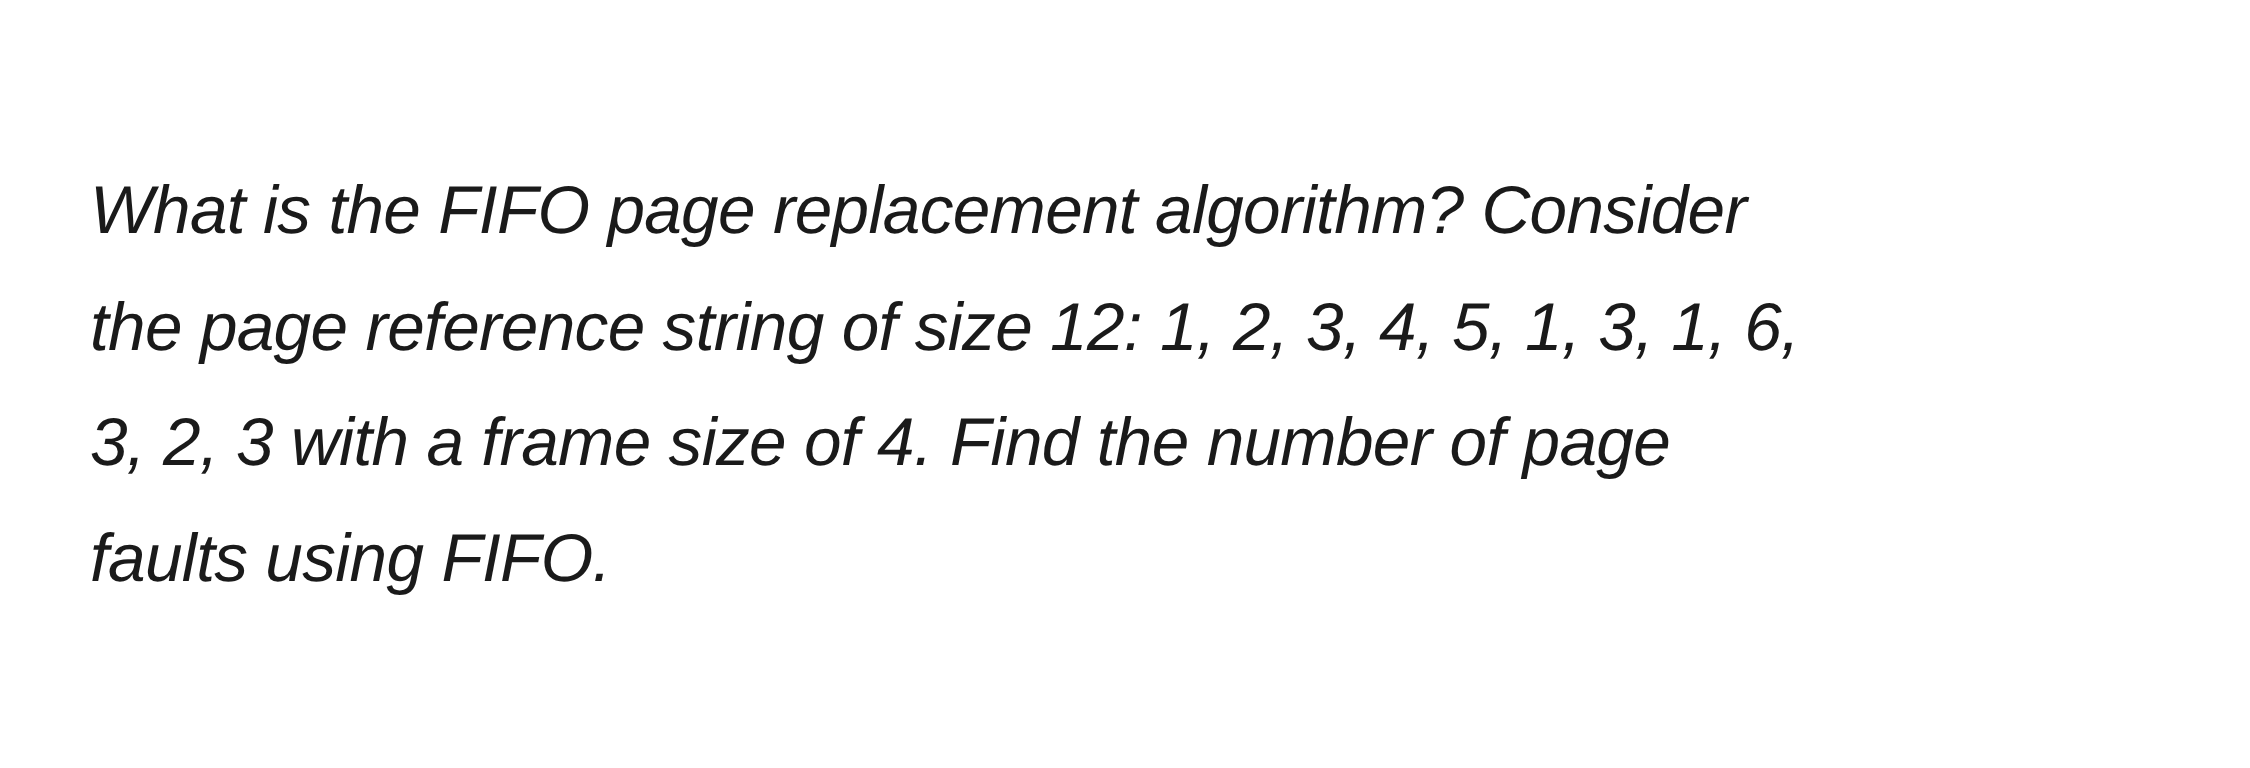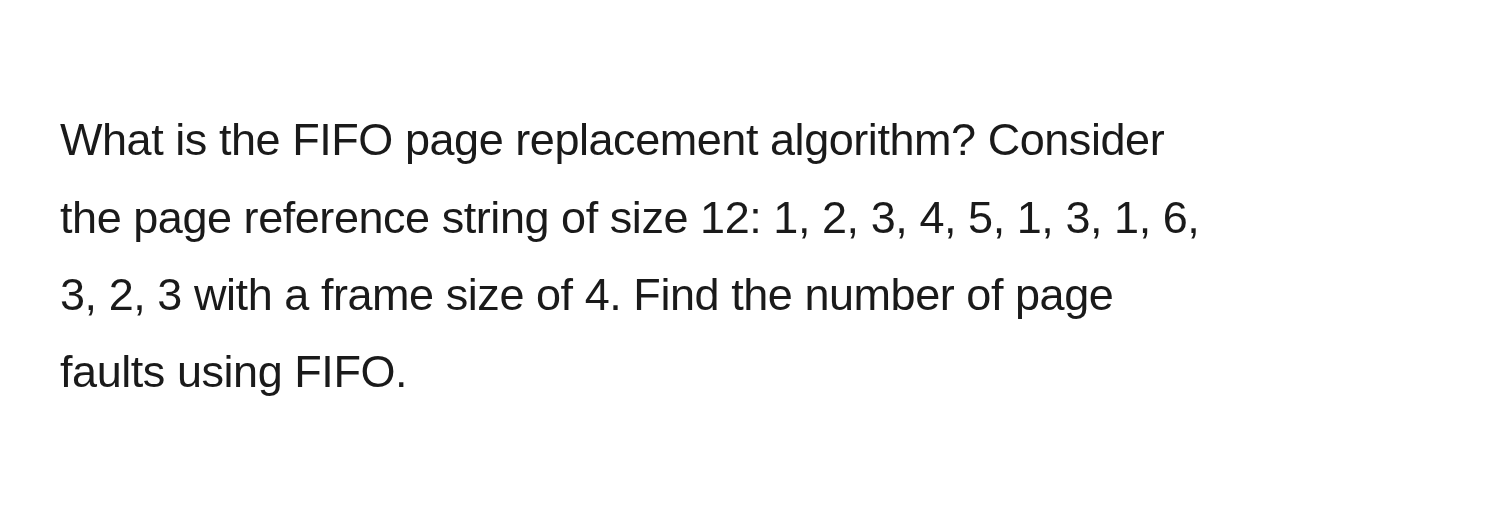--- a/index.html
+++ b/index.html
@@ -1,18 +1,19 @@
 <!DOCTYPE html>
 <html><head>
   <meta charset="utf-8">
   <style>
     * {
       margin: 0;
       padding: 0;
       box-sizing: border-box;
+      font-style: italic;
     }
     body {
       width: 1500px;
       height: 512px;
       background: #ffffff;
       font-family: -apple-system, BlinkMacSystemFont, "Segoe UI", Helvetica, Arial, sans-serif;
       color: #1a1a1a;
       display: flex;
       align-items: center;
     }

